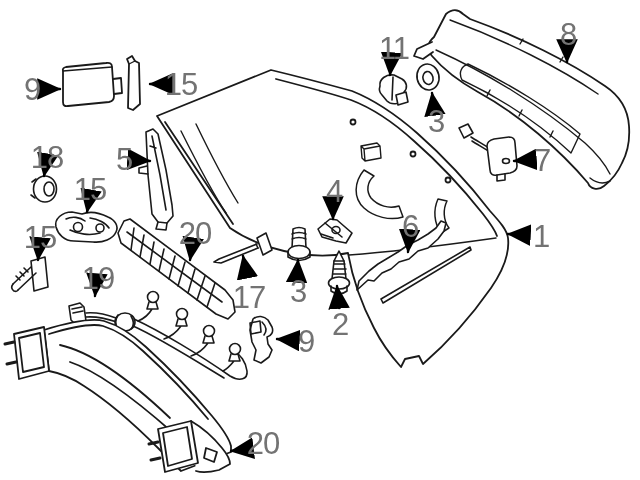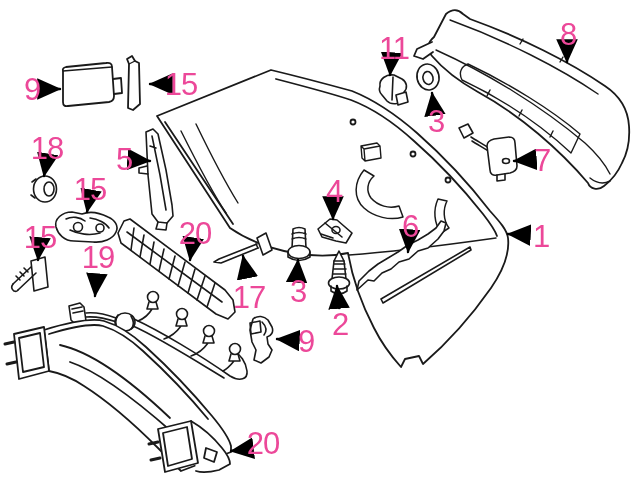--- a/index.html
+++ b/index.html
@@ -1,20 +1,20 @@
 <!DOCTYPE html>
 <html><head>
 <meta charset="utf-8">
 <style>
   html,body{margin:0;padding:0;background:#fff;}
   .stage{position:relative;width:640px;height:480px;background:#ffffff;overflow:hidden;
          font-family:"Liberation Sans",sans-serif;}
   .stage svg{position:absolute;left:0;top:0;}
   .lbl{position:absolute;transform:translate(-50%,-50%);
-       font:400 31px/1 "Liberation Sans",sans-serif;color:#ec4899;letter-spacing:-1px;
+       font:400 31px/1 "Liberation Sans",sans-serif;color:#737373;letter-spacing:-1px;
        user-select:none;white-space:nowrap;}
   path,ellipse,circle,line{vector-effect:non-scaling-stroke;}
 </style>
 </head>
 <body>
 
 <div class="stage">
 
 <svg width="640" height="480" viewBox="0 0 640 480" fill="none" stroke="#1a1a1a" stroke-width="1.8" stroke-linecap="round" stroke-linejoin="round">
   <defs>
@@ -211,17 +211,17 @@
 <div class="lbl" style="left:568px;top:34px">8</div>
 <div class="lbl" style="left:32px;top:89px">9</div>
 <div class="lbl" style="left:181px;top:84px">15</div>
 <div class="lbl" style="left:394px;top:48px">11</div>
 <div class="lbl" style="left:436px;top:121px">3</div>
 <div class="lbl" style="left:90px;top:189px">15</div>
 <div class="lbl" style="left:306px;top:341px">9</div>
 <div class="lbl" style="left:195px;top:233px">20</div>
 <div class="lbl" style="left:40px;top:237px">15</div>
 <div class="lbl" style="left:249px;top:297px">17</div>
-<div class="lbl" style="left:47px;top:148px">18</div>
-<div class="lbl" style="left:98px;top:257px">19</div>
+<div class="lbl" style="left:47px;top:157px">18</div>
+<div class="lbl" style="left:98px;top:278px">19</div>
 <div class="lbl" style="left:263px;top:443px">20</div>
 
 </div>
 
 </body></html>

